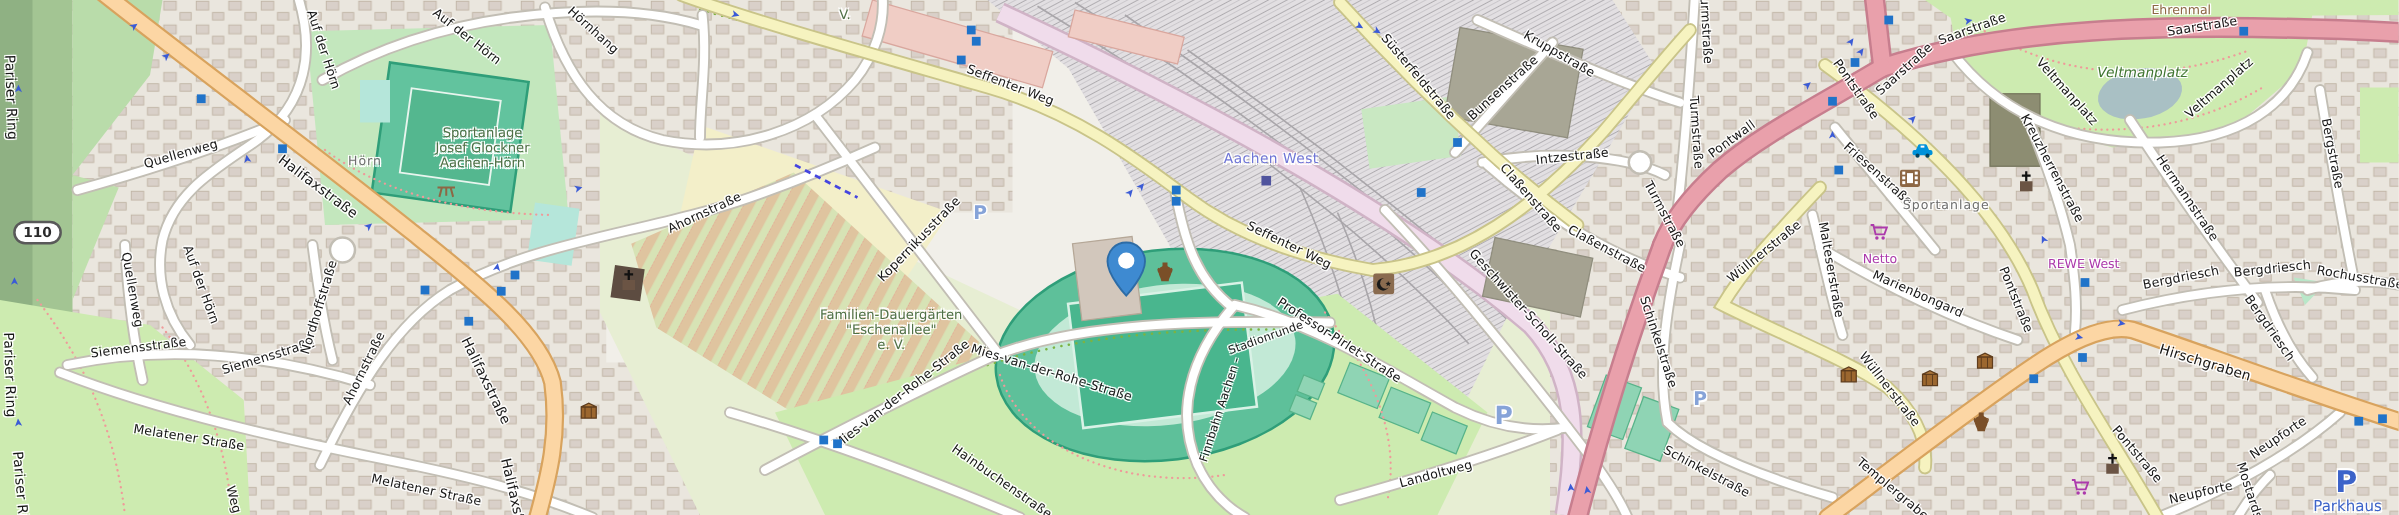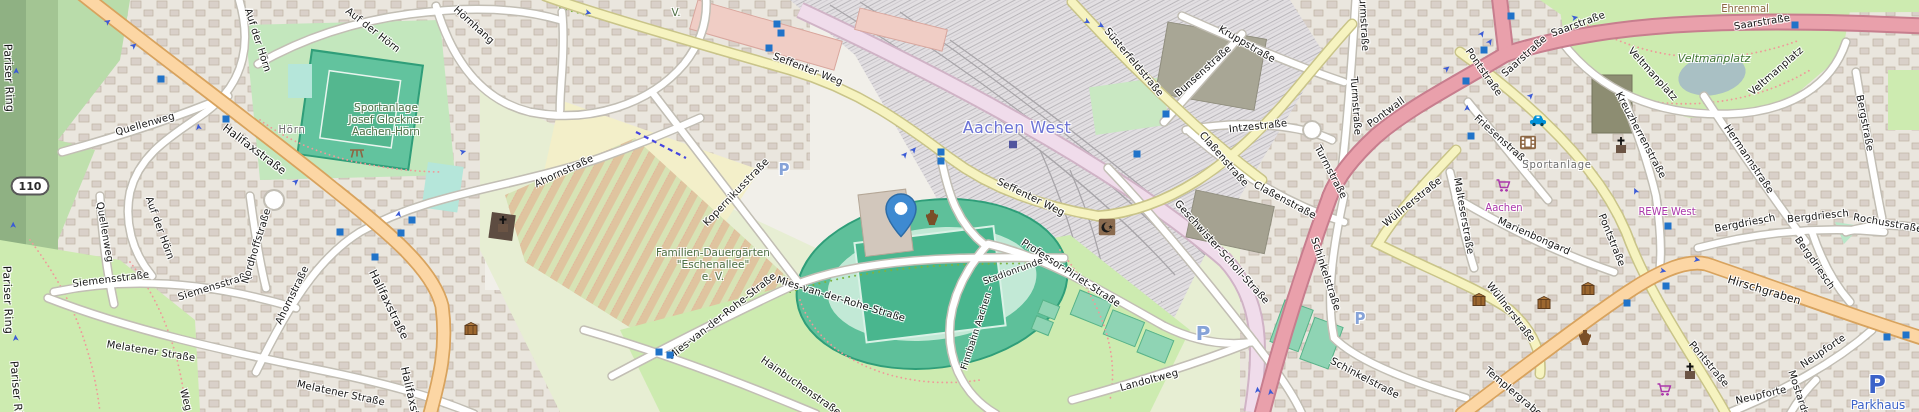--- a/index.html
+++ b/index.html
@@ -5,21 +5,21 @@
   html,body{margin:0;padding:0;background:#f1efe9;}
   #map{position:relative;width:1919px;height:412px;overflow:hidden;
        font-family:"DejaVu Sans",sans-serif;background:#f1efe9;}
   #base{position:absolute;left:0;top:0;}
   #ov{position:absolute;left:0;top:0;width:100%;height:100%;}
   .lbl{position:absolute;transform:translate(-50%,-50%) rotate(var(--r,0deg));
        white-space:pre;line-height:1.15;pointer-events:none;
        text-shadow:-1px -1px 0 #fff,1px -1px 0 #fff,-1px 1px 0 #fff,1px 1px 0 #fff,0 0 2px #fff;}
   .st{font-size:10px;color:#161616;letter-spacing:.2px;}
   .pl{font-size:10px;color:#6e6e6e;letter-spacing:.8px;}
-  .sta{font-size:16px;color:#6d74d6;letter-spacing:.4px;}
+  .sta{font-size:11px;color:#6d74d6;letter-spacing:.4px;}
   .gi{font-size:11px;color:#3f7530;font-style:italic;}
   .ga{font-size:10.5px;color:#4f7046;text-align:center;}
   .br{font-size:10px;color:#8d6744;margin-left:41px;}
   .sh{font-size:10px;color:#ac39ac;}
   .pp{font-size:15px;color:#86a3d8;font-weight:bold;}
   .ph{font-size:12px;color:#3c63c9;}
   .phb{font-size:24px;color:#3c63c9;font-weight:bold;}
   .bsq{position:absolute;width:7px;height:7px;background:#2073c9;
        transform:translate(-50%,-50%);}
   .arr{position:absolute;color:#3b5bd6;font-size:9px;line-height:9px;
@@ -353,21 +353,21 @@
       <span class="lbl sta" style="left: 1017px; top: 128px; --r: 0deg;">Aachen West</span>
       <span class="lbl gi" style="left: 1714px; top: 59px; --r: 0deg;">Veltmanplatz</span>
       <span class="lbl ga" style="left: 386px; top: 119px; --r: 0deg;">Sportanlage
 Josef Glockner
 Aachen-Hörn</span>
       <span class="lbl ga" style="left: 713px; top: 264px; --r: 0deg;">Familien-Dauergärten
 "Eschenallee"
 e. V.</span>
       <span class="lbl ga" style="left: 676px; top: 12px; --r: 0deg;">V.</span>
       <span class="lbl br" style="left: 1704px; top: 9px; --r: 0deg;">Ehrenmal</span>
-      <span class="lbl sh" style="left: 1504px; top: 208px; --r: 0deg;">Aachen</span>
+      <span class="lbl sh" style="left: 1504px; top: 208px; --r: 0deg;">Netto</span>
       <span class="lbl sh" style="left: 1667px; top: 212px; --r: 0deg;">REWE West</span>
       <span class="lbl pp" style="left: 784px; top: 171px; --r: 0deg;">P</span>
       <span class="lbl pp" style="left: 1203px; top: 333px; font-size: 20px; --r: 0deg;">P</span>
       <span class="lbl pp" style="left: 1360px; top: 320px; --r: 0deg;">P</span>
       <span class="lbl phb" style="left: 1877px; top: 386px; --r: 0deg;">P</span>
       <span class="lbl ph" style="left: 1878px; top: 406px; --r: 0deg;">Parkhaus</span>
       <div class="bsq" style="left: 161px; top: 79px;"></div>
       <div class="bsq" style="left: 226px; top: 119px;"></div>
       <div class="bsq" style="left: 340px; top: 232px;"></div>
       <div class="bsq" style="left: 375px; top: 257px;"></div>

